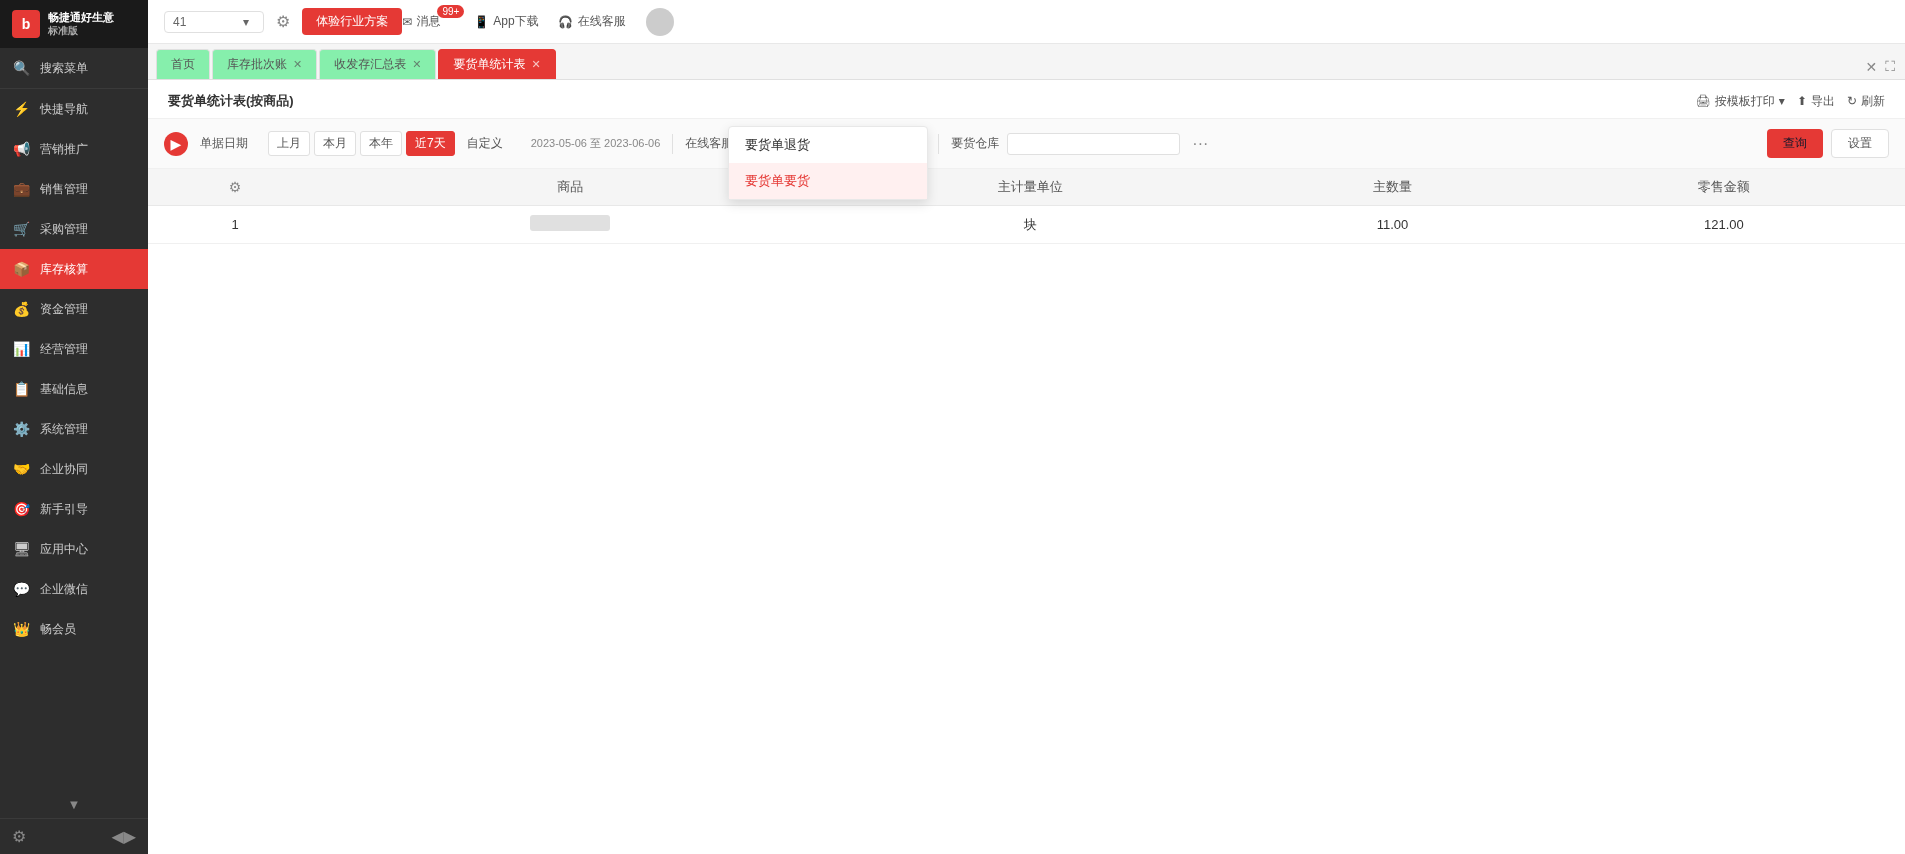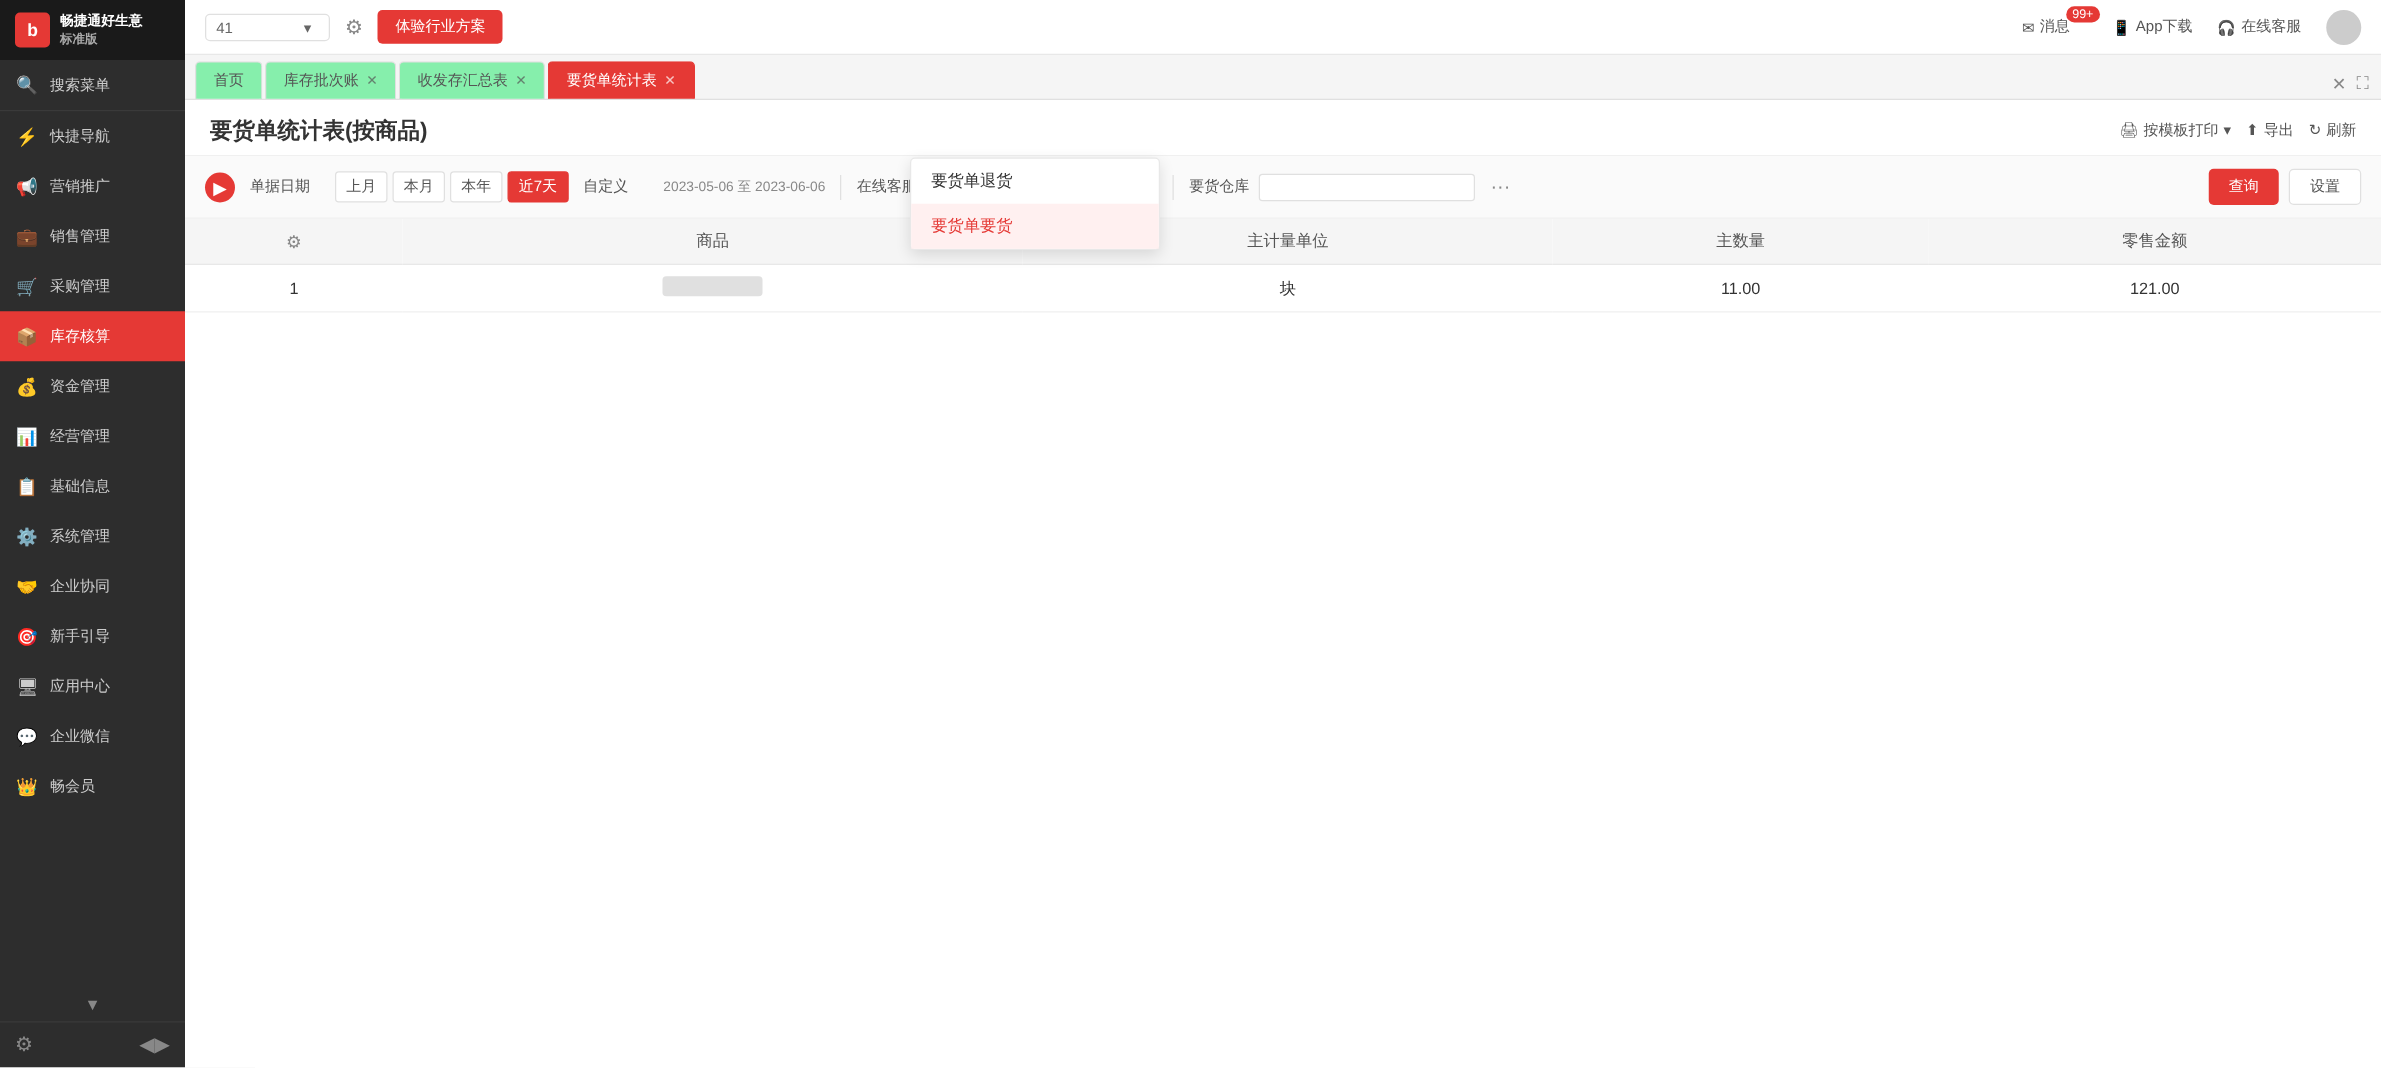--- a/index.html
+++ b/index.html
@@ -98,21 +98,20 @@
     }
 
     
     .topbar {
       background: white;
       height: 44px;
       display: flex;
       align-items: center;
       padding: 0 16px;
       border-bottom: 1px solid #e8e8e8;
-      justify-content: space-between;
       flex-shrink: 0;
     }
     .topbar-left {
       display: flex;
       align-items: center;
       gap: 12px;
     }
     .topbar-selector {
       display: flex;
       align-items: center;
@@ -232,21 +231,21 @@
     }
 
     .page-header {
       display: flex;
       align-items: center;
       justify-content: space-between;
       padding: 12px 20px 8px;
       border-bottom: 1px solid #f0f0f0;
     }
     .page-title {
-      font-size: 18px;
+      font-size: 13px;
       font-weight: bold;
       color: #333;
     }
     .page-header-actions {
       display: flex;
       align-items: center;
       gap: 12px;
     }
     .header-action-btn {
       display: flex;
@@ -376,21 +375,21 @@
       font-size: 16px;
       padding: 0 4px;
     }
     .filter-action-btns {
       display: flex;
       gap: 8px;
       margin-left: auto;
     }
     .btn-query {
       background: #e53935;
-      color: #ffffff;
+      color: #0f172a;
       border: none;
       border-radius: 4px;
       padding: 3px 16px;
       font-size: 12px;
       cursor: pointer;
     }
     .btn-settings {
       background: white;
       color: #555;
       border: 1px solid #e0e0e0;

